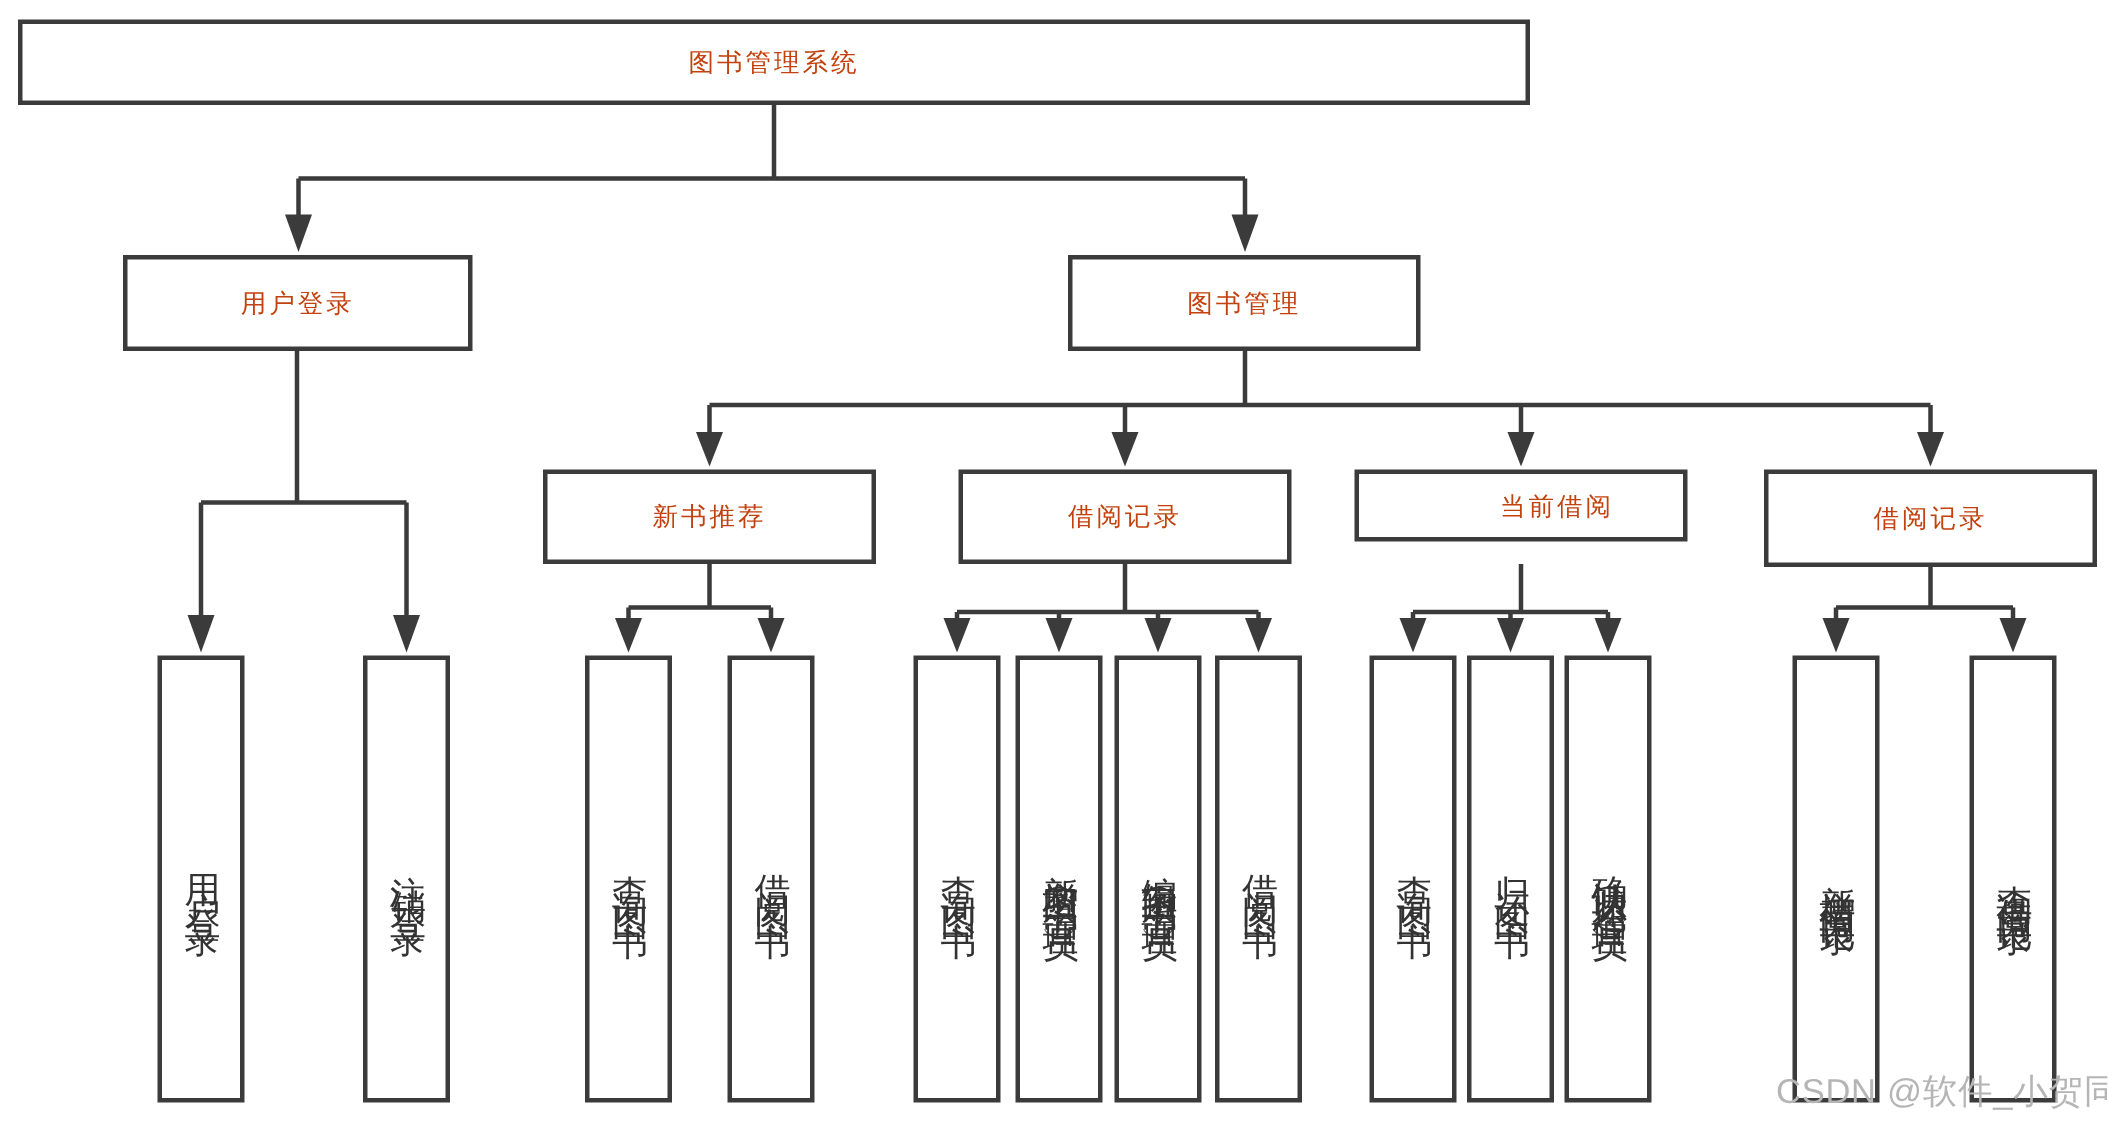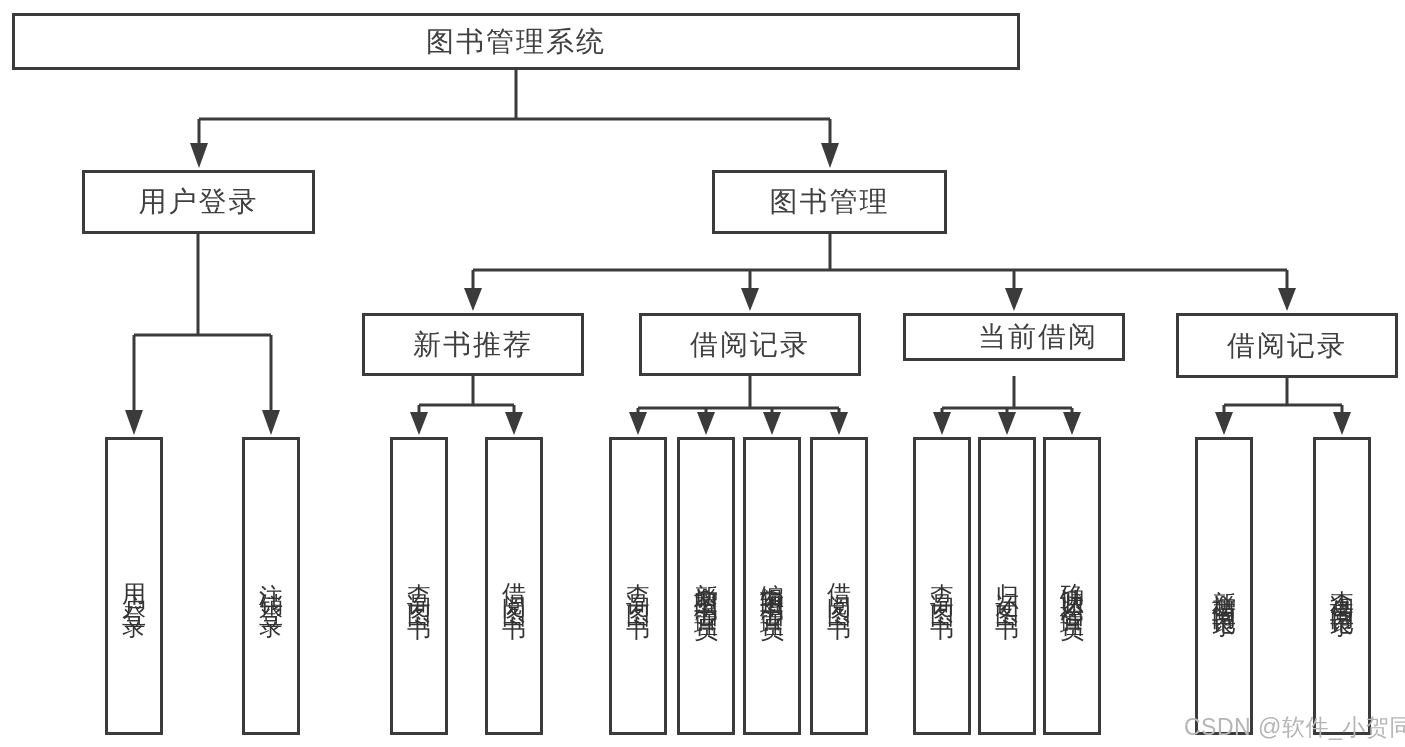--- a/index.html
+++ b/index.html
@@ -13,21 +13,21 @@
   svg.wires{position:absolute;left:0;top:0;z-index:1;}
   .box{
     position:absolute;
     box-sizing:border-box;
     border:3px solid #3b3b3b;
     background:#ffffff;
     display:flex;align-items:center;justify-content:center;
     z-index:2;
   }
   .hlabel{
-    font-size:28px;color:#404040;letter-spacing:2px;white-space:nowrap;
+    font-size:17px;color:#c2410c;letter-spacing:2px;white-space:nowrap;
   }
   .vlabel{
     writing-mode:vertical-rl;
     text-orientation:mixed;
     font-size:24px;color:#333333;line-height:1;
     white-space:nowrap;
   }
   
   #n-root {left:12px; top:13px; width:1008px;height:57px;}
   #n-login{left:82px; top:170px;width:233px; height:64px;}

